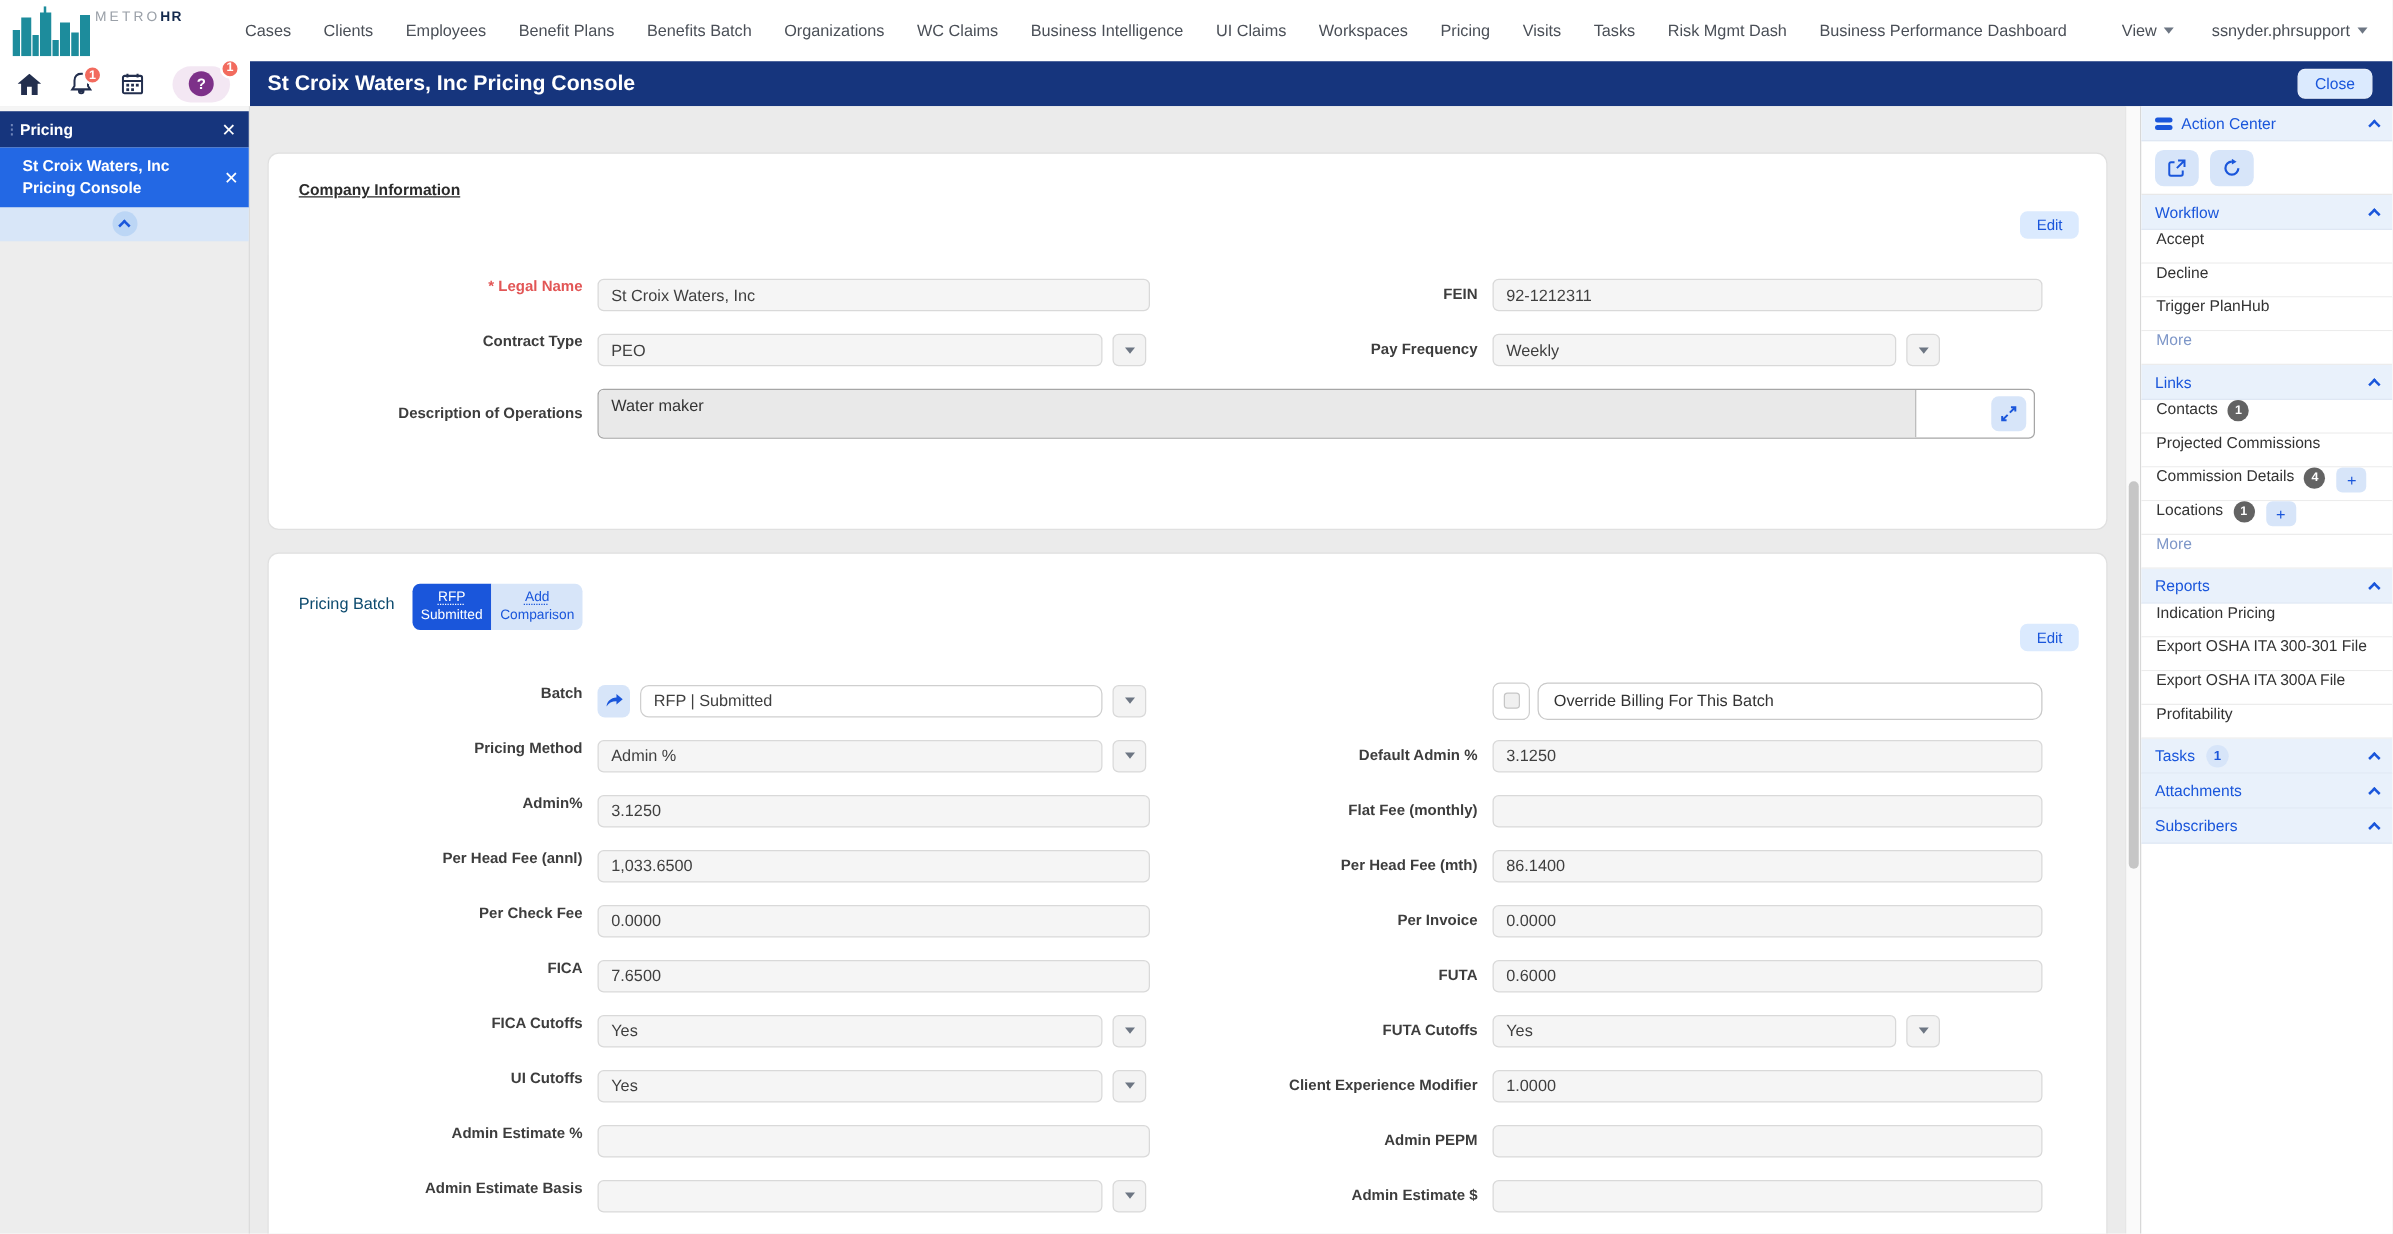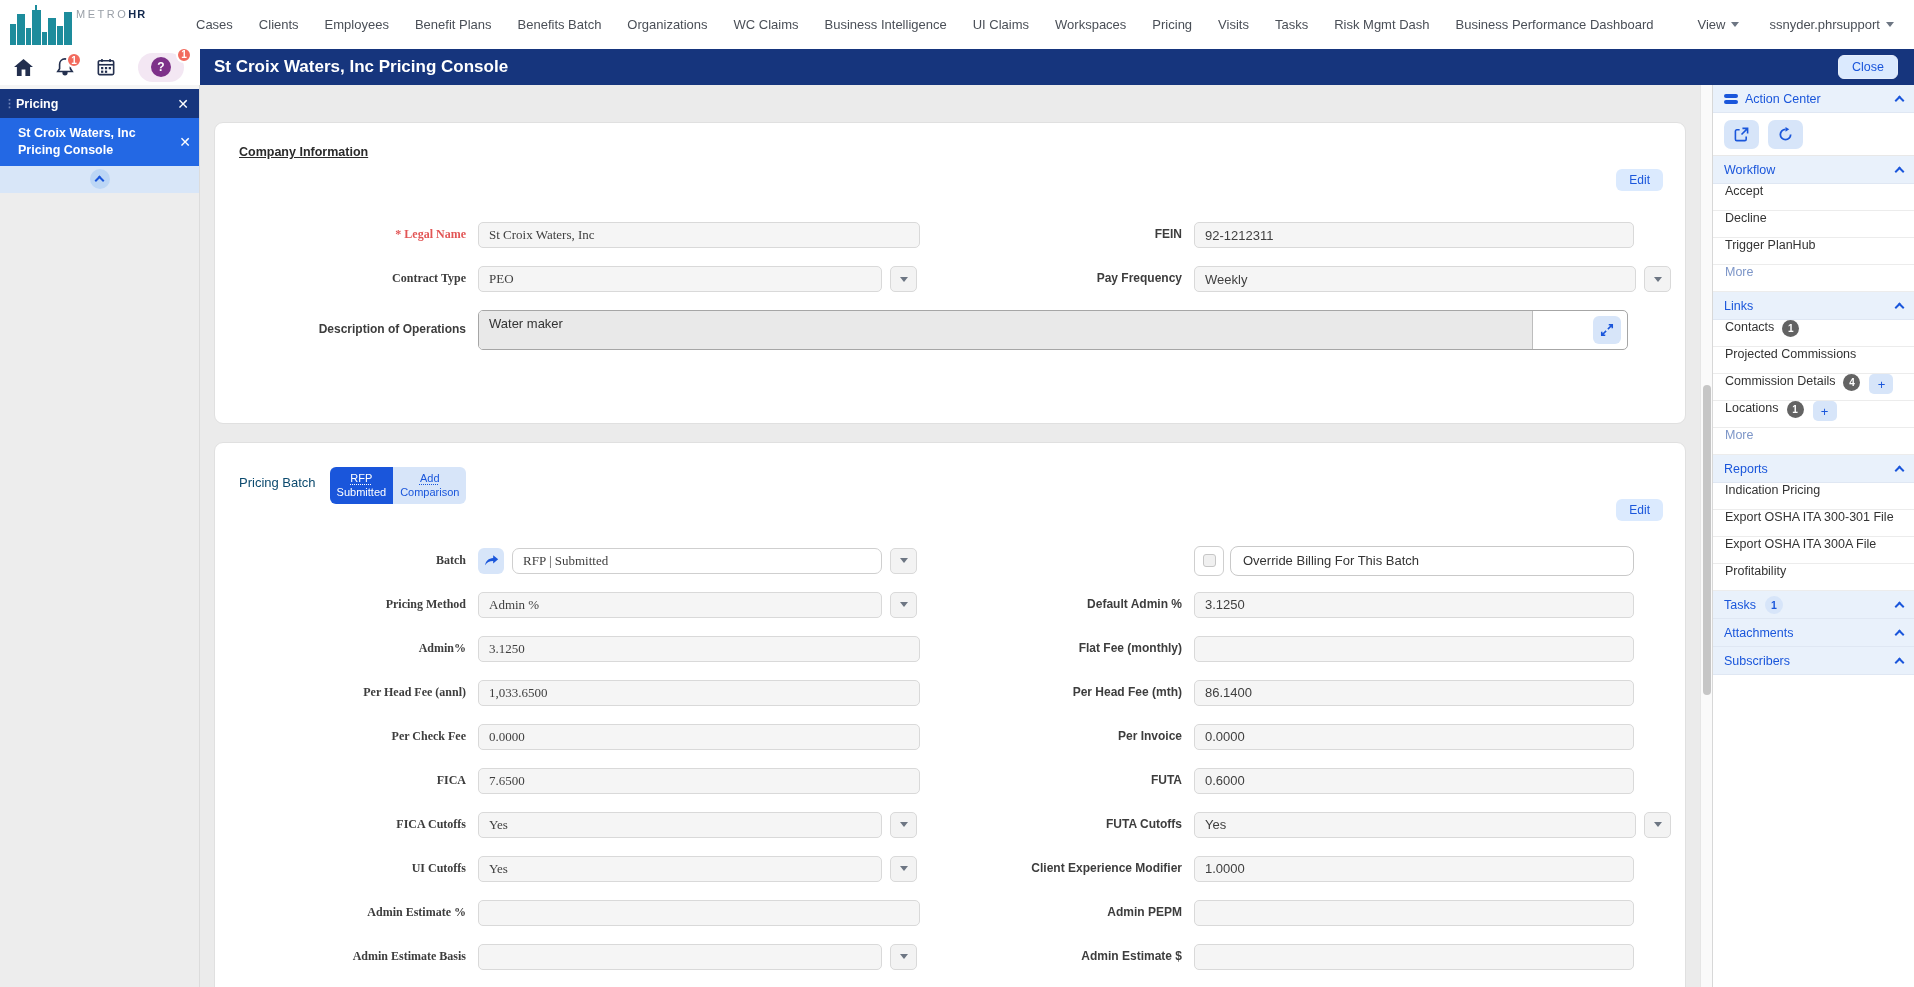--- a/index.html
+++ b/index.html
@@ -47,29 +47,29 @@
   .card { background:#fff; border:1px solid #e0e0e0; border-radius:9px; margin:0 14px; position:relative; }
   .card1 { margin-top:37px; height:302px; }
   .card2 { margin-top:18px; height:620px; }
   .section-link { display:inline-block; margin:22px 0 0 24px; font-size:12.5px; font-weight:700; color:#2b2b2b; text-decoration:underline; cursor:pointer; }
   .edit-btn { position:absolute; right:22px; background:#dbeafe; color:#1a56db; border:none; border-radius:6px; padding:4px 13px; font-size:12px; }
   .card1 .edit-btn { top:46px; }
   .card2 .edit-btn { top:56px; }
 
   .frow { display:flex; align-items:center; height:26px; margin-bottom:18px; }
   .frow.tall { height:40px; }
-  .cellL { display:flex; align-items:center; width:717px;font-family:Liberation Serif, serif; }
+  .cellL { display:flex; align-items:flex-start; width:717px; }
   .cellR { display:flex; align-items:center; flex:1; }
   .flbl { font-size:12px; font-weight:700; color:#3d3d3d; text-align:right; line-height:1.15; }
   .lblL { width:263px; padding-right:12px; flex:none; }
   .lblR { width:262px; padding-right:12px; flex:none; }
   .flbl.red { color:#e25656; }
   .finput { height:26px; background:#f5f5f5; border:1px solid #d9d9d9; border-radius:5px; font-size:13px; color:#3f3f3f; padding:0 10px; display:flex; align-items:center; white-space:nowrap; overflow:hidden; }
   .inpL { width:442px; } .inpL.short { width:404px; }
-  .inpR { width:440px; } .inpR.short { width:442px;text-align:right; }
+  .inpR { width:440px; } .inpR.short { width:323px;text-align:right; }
   .finput.white { background:#fff; border-color:#cfcfcf; border-radius:7px; }
   .caret-btn { width:27px; height:26px; margin-left:8px; background:#f3f3f3; border:1px solid #d9d9d9; border-radius:5px; display:flex; align-items:center; justify-content:center; flex:none; }
 
   .ci-form { margin-top:62px; }
   .desc-box { width:1150px; height:40px; border:1px solid #a6a6a6; border-radius:5px; display:flex; overflow:hidden; background:#fff; }
   .desc-text { flex:1; background:#e9e9e9; border-right:1px solid #bdbdbd; padding:5px 10px; font-size:13px; color:#333; }
   .desc-tools { width:94px; display:flex; align-items:center; justify-content:flex-end; padding-right:6px; }
   .expand-btn { width:28px; height:28px; background:#d7e5f9; border:none; border-radius:6px; display:flex; align-items:center; justify-content:center; }
 
   .pb-head { display:flex; align-items:flex-start; margin:24px 0 0 24px; }

